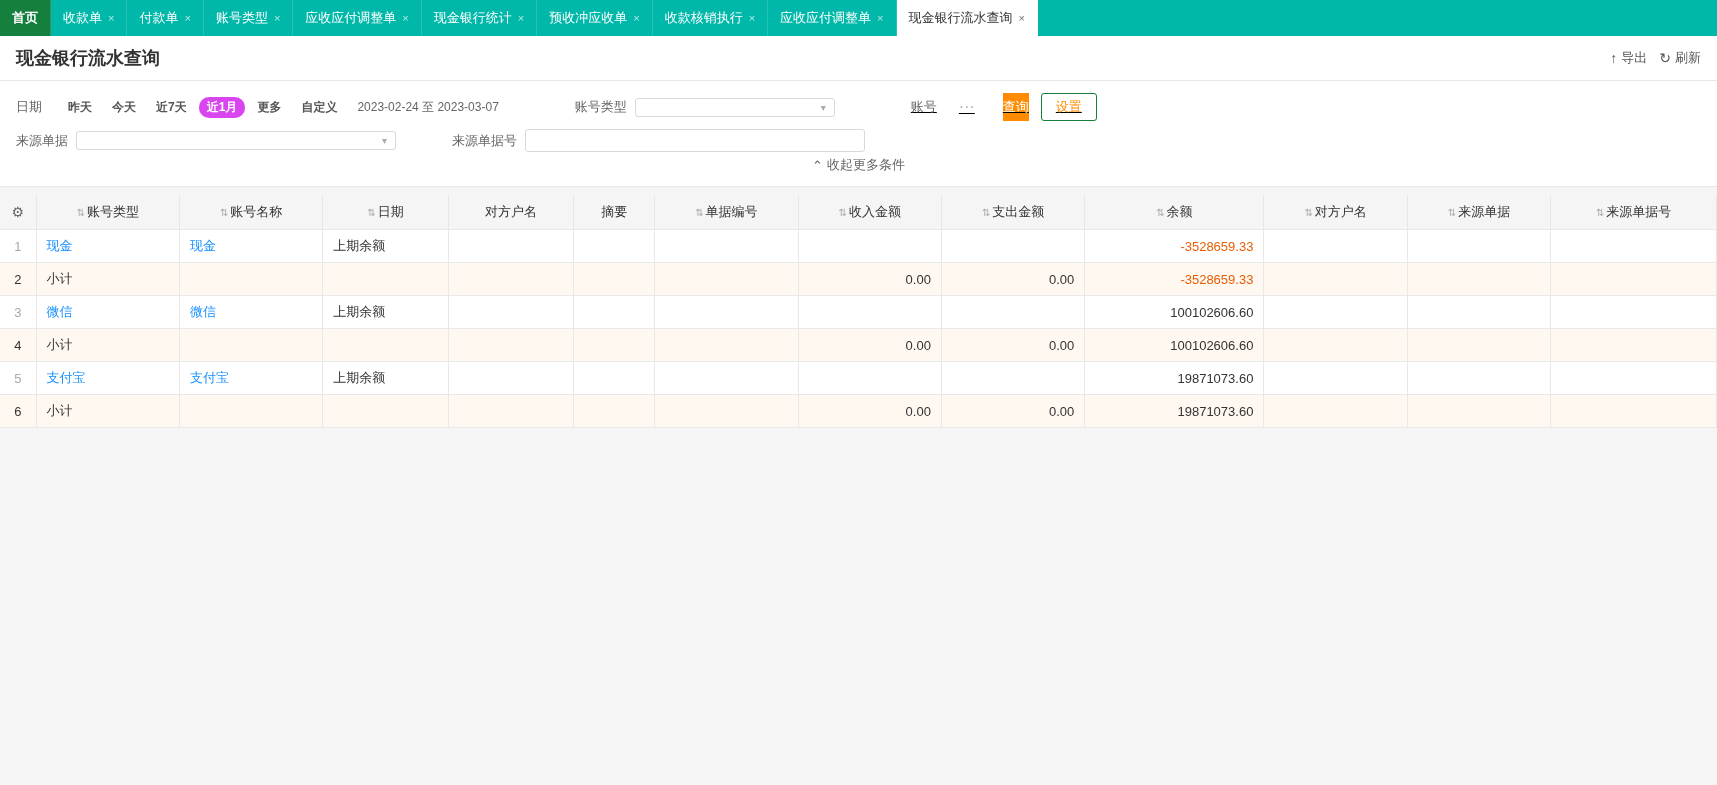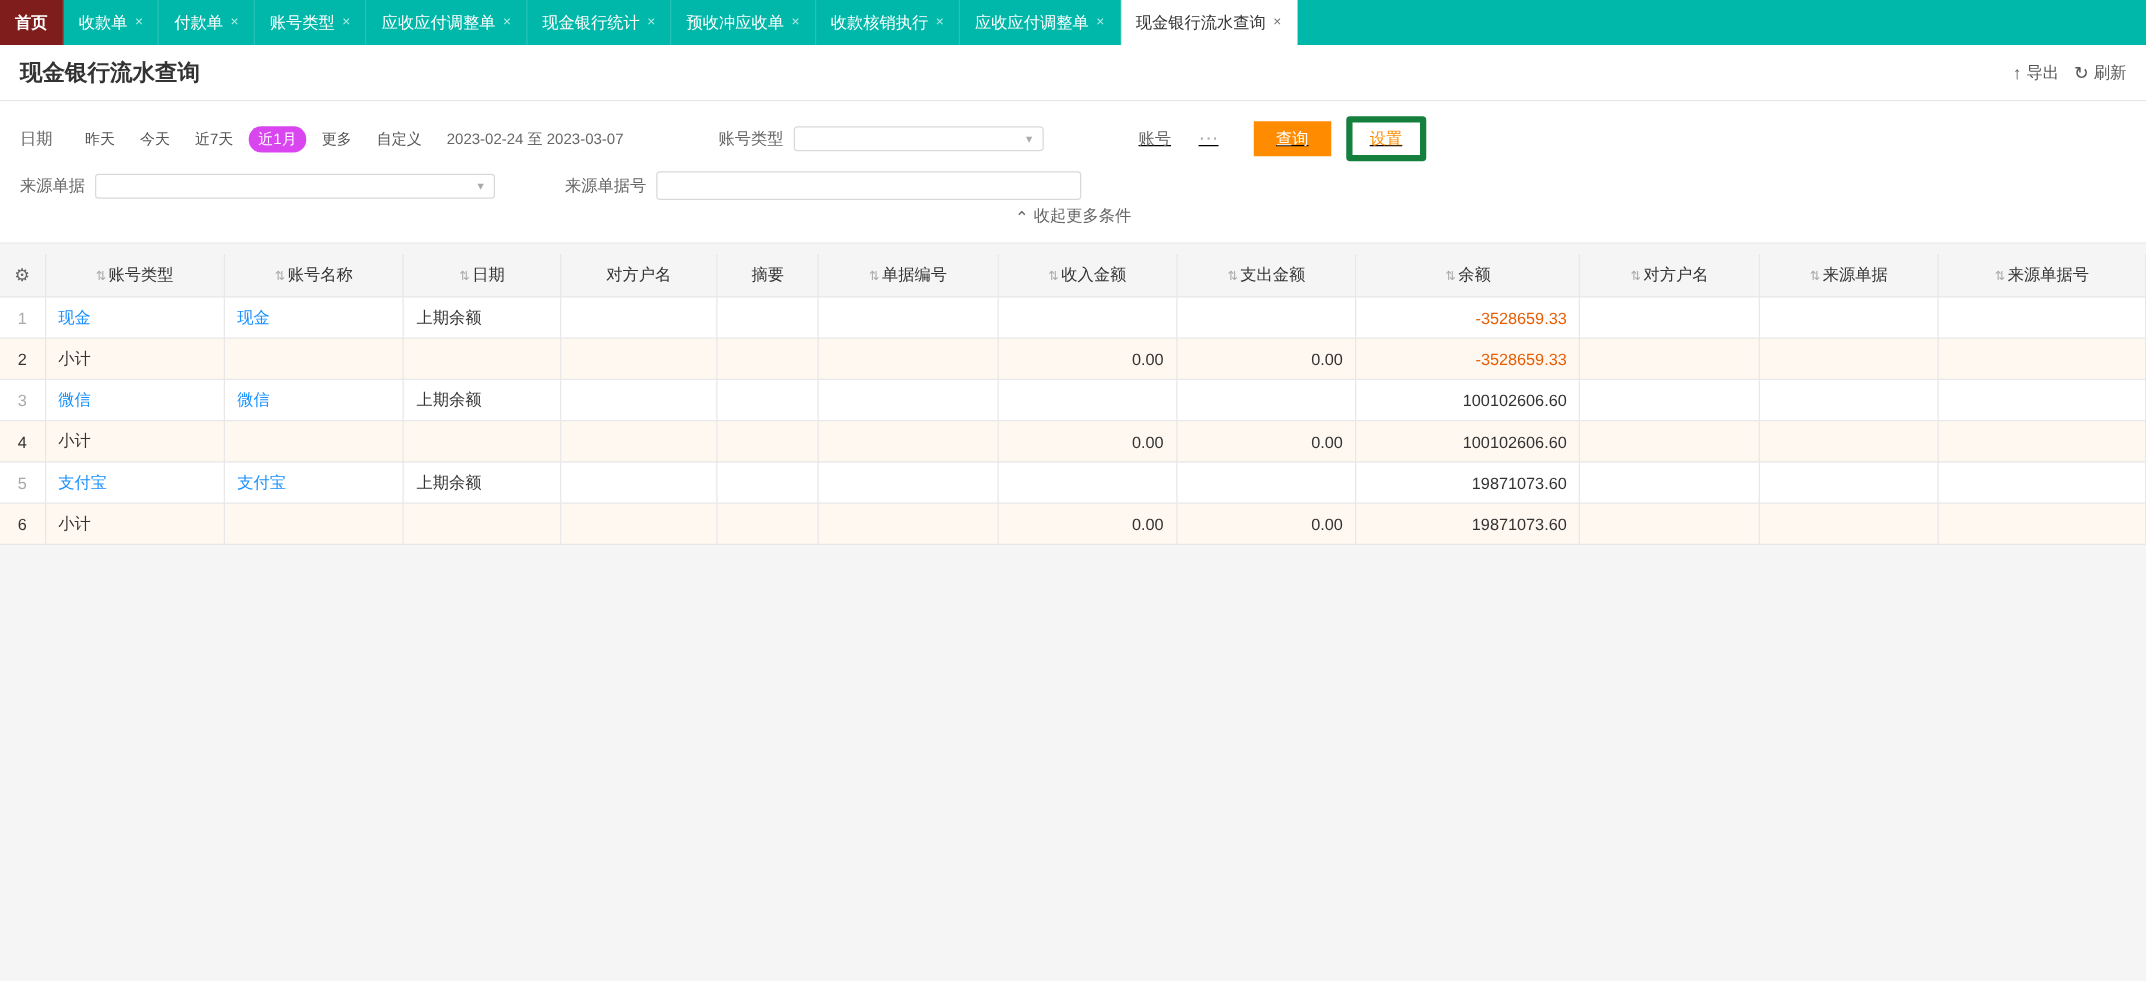--- a/index.html
+++ b/index.html
@@ -19,21 +19,21 @@
       align-items: center;
       height: 36px;
       padding: 0 12px;
       color: #fff;
       cursor: pointer;
       white-space: nowrap;
       font-size: 13px;
       border-right: 1px solid rgba(255,255,255,0.15);
     }
     .nav-item.home {
-      background: #7f1d1d;
+      background: #15803d;
       font-weight: bold;
     }
     .nav-item.active {
       background: #fff;
       color: #333;
     }
     .nav-item .close-x {
       margin-left: 6px;
       font-size: 11px;
       opacity: 0.7;
@@ -83,20 +83,21 @@
     }
     .filter-label {
       color: #666;
       white-space: nowrap;
       min-width: 36px;
     }
     .date-options {
       display: flex;
       align-items: center;
       gap: 4px;
+      font-weight: bold;
     }
     .date-btn {
       padding: 2px 8px;
       border-radius: 10px;
       cursor: pointer;
       color: #555;
       font-size: 12px;
     }
     .date-btn.active-orange {
       background: #d946ef;
@@ -135,30 +136,30 @@
     .filter-dots {
       color: #aaa;
       font-size: 16px;
       cursor: pointer;
       padding: 0 4px;
     }
     .query-btn {
       background: #ff8c00;
       color: #fff;
       border: none;
-      padding: 5px 18px;
+      padding: 5px 0;
       border-radius: 0;
       cursor: pointer;
       font-size: 13px;
       margin-left: 8px;
     }
     .setting-btn {
       background: #fff;
       color: #ff8c00;
-      border: 5px solid #15803d;
+      border: 1px solid #15803d;
       padding: 4px 14px;
       border-radius: 3px;
       cursor: pointer;
       font-size: 13px;
       margin-left: 4px;
     }
     .collapse-row {
       display: flex;
       justify-content: center;
       align-items: center;

